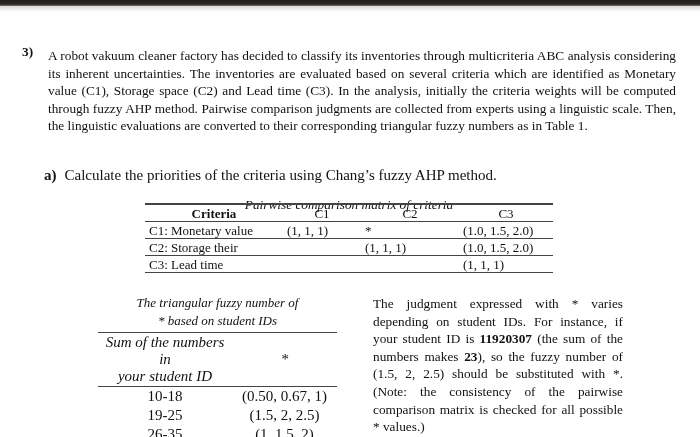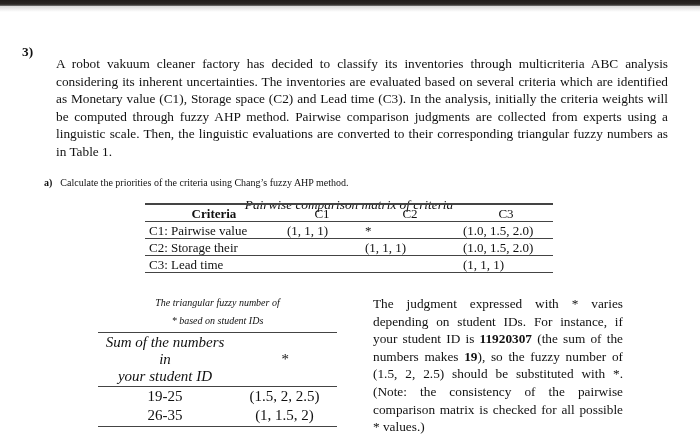--- a/index.html
+++ b/index.html
@@ -17,24 +17,24 @@
   .topshade {
     position: absolute; left: 0; top: 6px; width: 700px; height: 6px;
     background: linear-gradient(#d8d8d8, #ffffff);
   }
   .para {
     position: absolute; left: 22px; top: 43px; width: 658px;
     font-size: 13.3px; line-height: 17.6px; text-align: justify;
   }
   .para .num { font-weight: bold; display: inline-block; width: 22px; }
   .para .body { display: block; margin-left: 22px; margin-top: -17.6px; }
-  .para .body p { margin: 12px; text-align: justify; }
+  .para .body p { margin: 4px; text-align: justify; }
   .subq {
-    position: absolute; left: 44px; top: 174px;
-    font-size: 10px; line-height: 17px;
+    position: absolute; left: 44px; top: 167px;
+    font-size: 15px; line-height: 17px;
   }
   .subq b { font-weight: bold; margin-right: 8px; }
 
   .caption1 {
     position: absolute; left: 145px; top: 197px; width: 408px;
     text-align: center; font-style: italic; font-size: 13.3px;
   }
   table.matrix {
     position: absolute; left: 145px; top: 203px; width: 408px;
     border-collapse: collapse; font-size: 13px;
@@ -44,21 +44,21 @@
     border-bottom: 1.5px solid #444;
   }
   table.matrix tr:first-child th { border-top: 2px solid #444; }
   table.matrix th { font-weight: normal; }
   table.matrix th.crit { text-align: center; font-weight: bold; }
   table.matrix td { }
   table.matrix td.label { text-align: left; }
 
   .caption2 {
     position: absolute; left: 98px; top: 294px; width: 239px;
-    text-align: center; font-style: italic; font-size: 10px; line-height: 18px;
+    text-align: center; font-style: italic; font-size: 13px; line-height: 18px;
   }
   table.fuzzy {
     position: absolute; left: 98px; top: 332px; width: 239px;
     border-collapse: collapse; font-size: 15px;
   }
   table.fuzzy th {
     font-weight: normal; font-style: italic; text-align: center;
     border-top: 1.5px solid #444; border-bottom: 1.5px solid #444;
     line-height: 17px; padding: 1px 2px;
   }
@@ -92,21 +92,21 @@
 
 <table class="matrix">
   <tbody>
       <tr>
     <th class="crit" style="width:130px">Criteria</th>
     <th style="width:70px">C1</th>
     <th style="width:90px">C2</th>
     <th>C3</th>
   </tr>
   <tr>
-    <td class="label">C1: Pairwise value</td>
+    <td class="label">C1: Monetary value</td>
     <td>(1, 1, 1)</td>
     <td>*</td>
     <td>(1.0, 1.5, 2.0)</td>
   </tr>
   <tr>
     <td class="label">C2: Storage their</td>
     <td></td>
     <td>(1, 1, 1)</td>
     <td>(1.0, 1.5, 2.0)</td>
   </tr>
@@ -127,23 +127,27 @@
 <table class="fuzzy">
   <tbody>
       <tr>
     <th style="width:130px">
       <div>Sum of the numbers in</div>
       <div>your student ID</div>
     </th>
     <th>*</th>
   </tr>
   <tr>
+    <td>10-18</td>
+    <td>(0.50, 0.67, 1)</td>
+  </tr>
+  <tr>
     <td>19-25</td>
     <td>(1.5, 2, 2.5)</td>
   </tr>
   <tr>
     <td>26-35</td>
     <td>(1, 1.5, 2)</td>
   </tr>
 </tbody>
   </table>
 
-<div class="note"><span>The judgment expressed with * varies depending on student IDs. For instance, if your student ID is </span><b>11920307</b><span> (the sum of the numbers makes </span><b>19</b><span>), so the fuzzy number of (1.5, 2, 2.5) should be substituted with *. (Note: the consistency of the pairwise comparison matrix is checked for all possible * values.)</span></div>
+<div class="note"><span>The judgment expressed with * varies depending on student IDs. For instance, if your student ID is </span><b>11920307</b><span> (the sum of the numbers makes </span><b>23</b><span>), so the fuzzy number of (1.5, 2, 2.5) should be substituted with *. (Note: the consistency of the pairwise comparison matrix is checked for all possible * values.)</span></div>
 
 </body></html>

